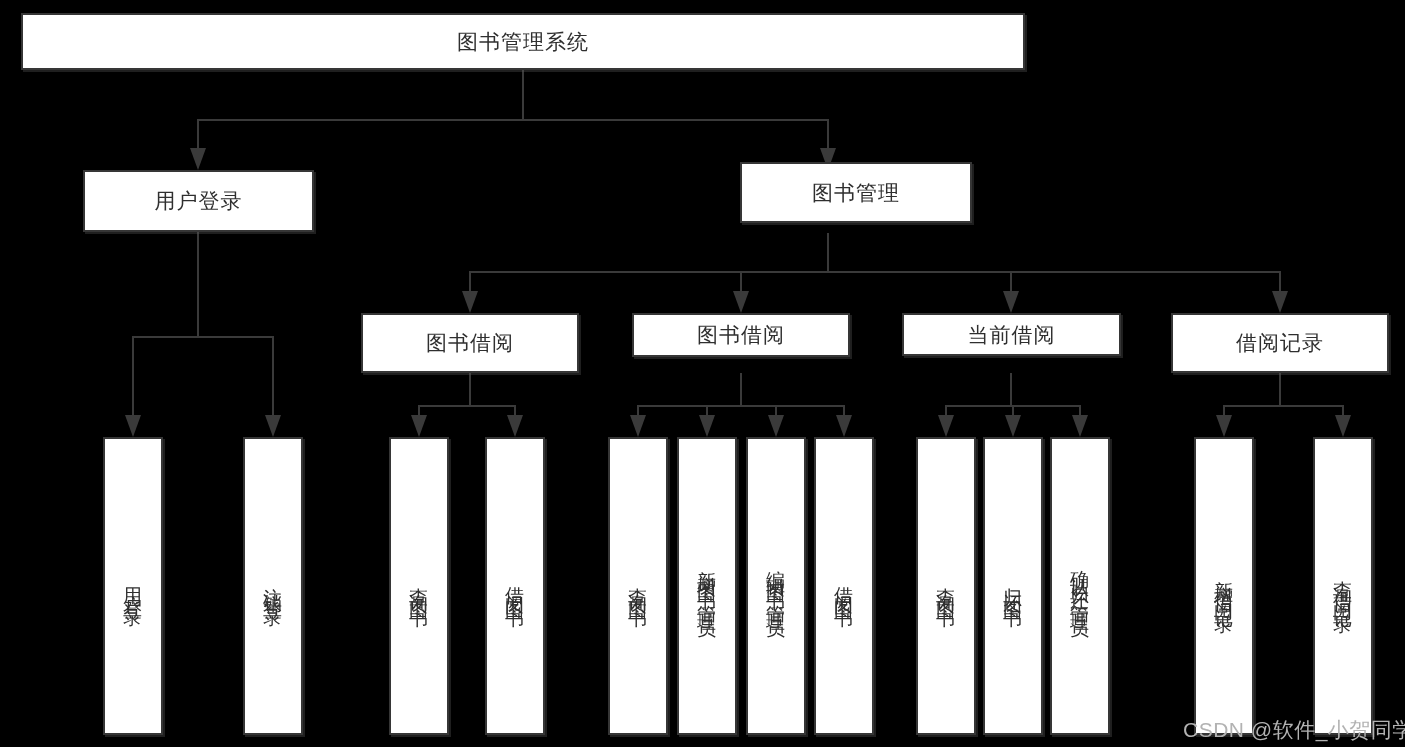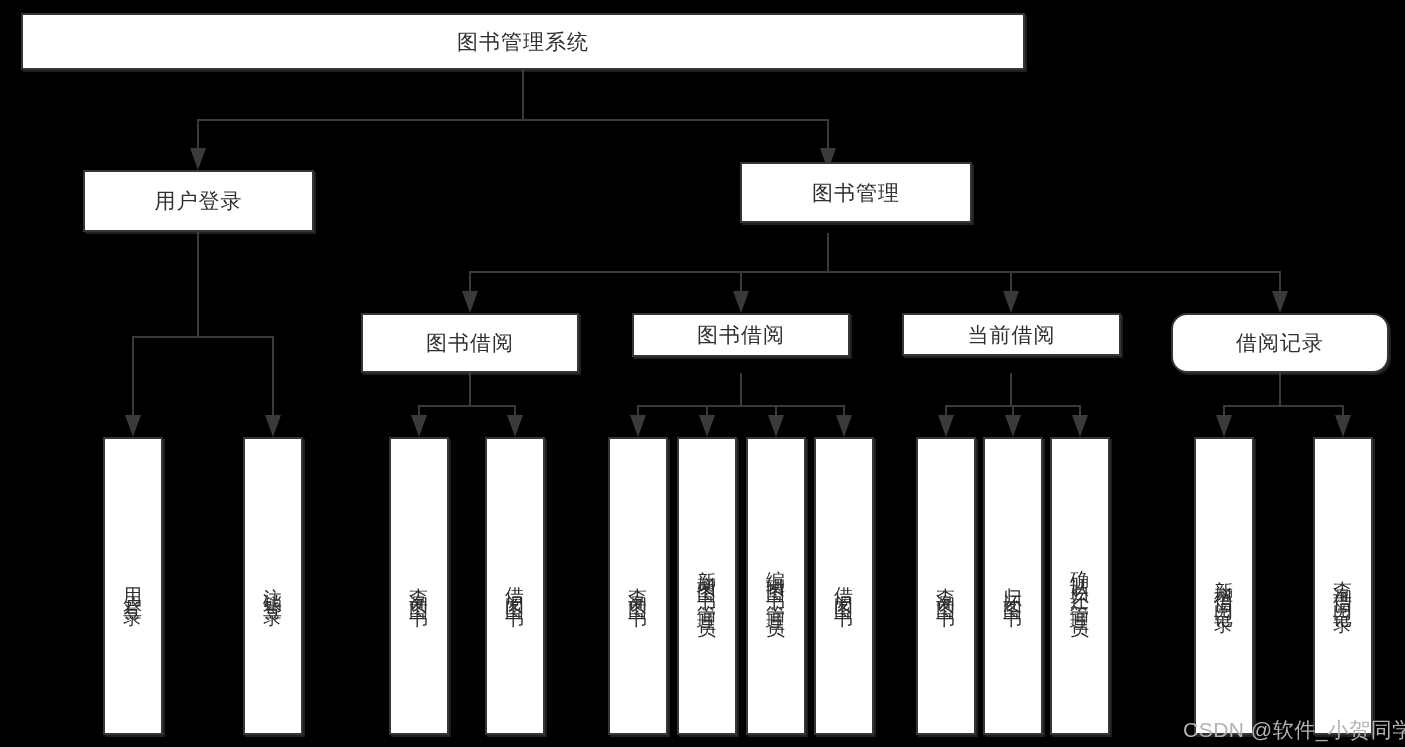--- a/index.html
+++ b/index.html
@@ -137,21 +137,21 @@
   </div>
 
   <div class="node" style="left:632px; top:313px; width:218px; height:44px;">
     <span class="h-label">图书借阅</span>
   </div>
 
   <div class="node" style="left:902px; top:313px; width:219px; height:43px;">
     <span class="h-label">当前借阅</span>
   </div>
 
-  <div class="node" style="left:1171px; top:313px; width:218px; height:60px;border-radius:16px;">
+  <div class="node" style="left:1171px; top:313px; width:218px; height:60px;">
     <span class="h-label">借阅记录</span>
   </div>
 
   <div class="node leaf" style="left:103px; top:437px; width:60px; height:298px;">
     <span>用户登录</span>
   </div>
   <div class="node leaf" style="left:243px; top:437px; width:60px; height:298px;">
     <span>注销登录</span>
   </div>
 

